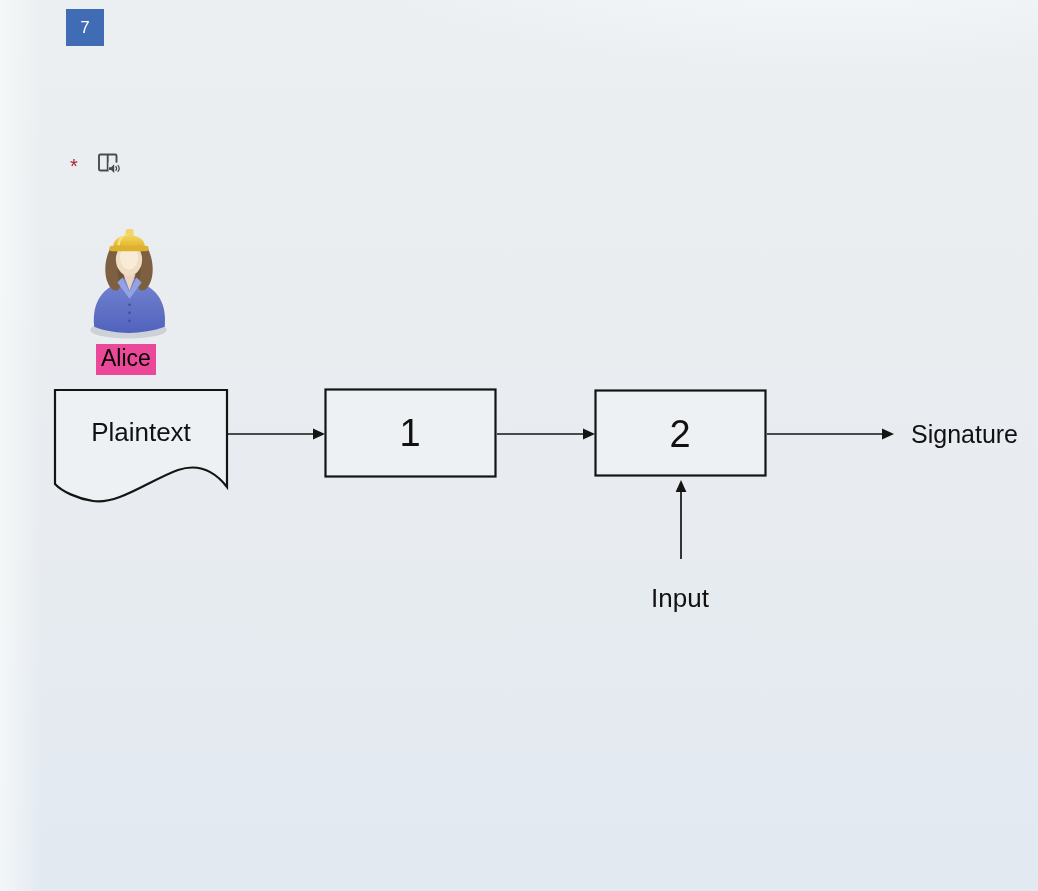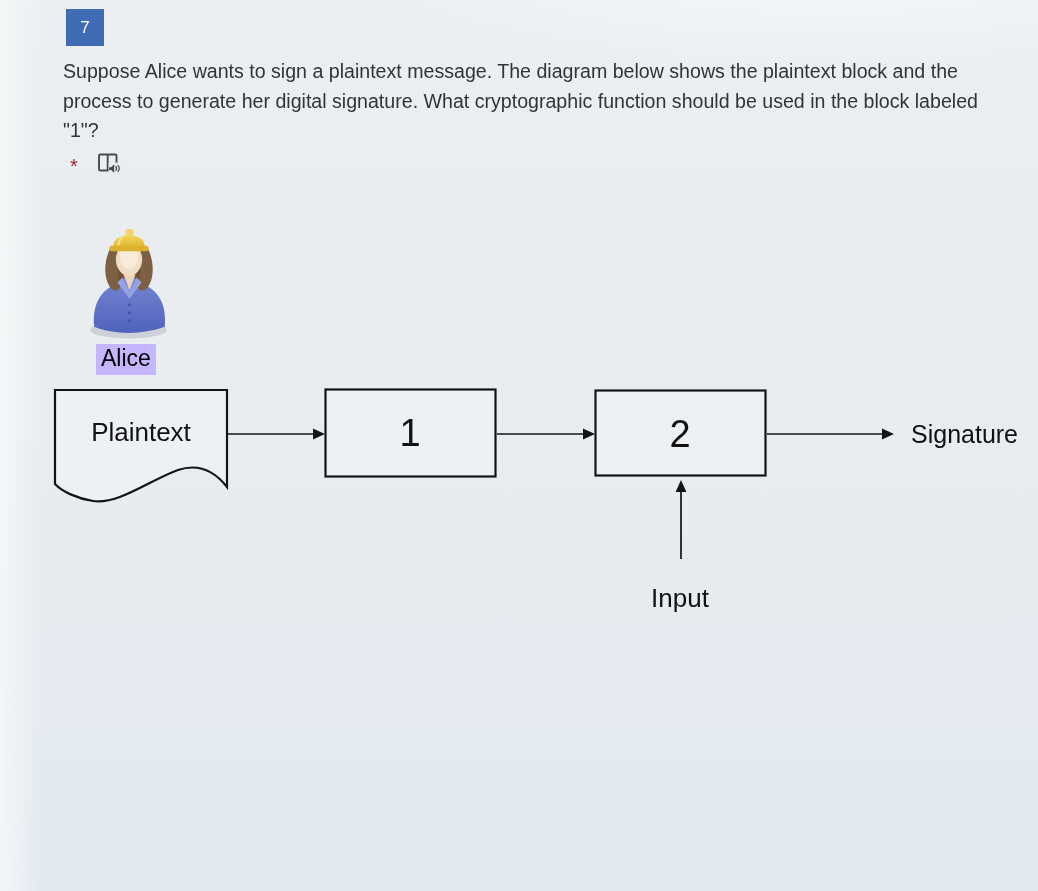--- a/index.html
+++ b/index.html
@@ -26,36 +26,35 @@
   .q-meta {
     position:absolute; left:70px; top:147px; height:32px;
     display:flex; align-items:center; gap:17px;
   }
   .required { color:#a4262c; font-size:20px; line-height:20px; padding-top:6px; }
   .reader-btn { width:28px; height:28px; display:flex; align-items:center; justify-content:center; cursor:pointer; }
 
   .figure-wrap { position:absolute; left:0; top:210px; width:1038px; height:420px; }
   .alice-svg { position:absolute; left:86px; top:8px; width:86px; height:126px; }
   .alice-label {
-    position:absolute; left:96px; top:134px; background:#c4b5fd;
+    position:absolute; left:96px; top:134px; background:#ec4899;
     padding:1px 5px 3px 5px; font-size:23px; color:#000000; line-height:27px;
   }
   .diagram-svg { position:absolute; left:0; top:0; width:1038px; height:420px; }
   .diagram-svg text { font-family:"Liberation Sans", sans-serif; fill:#111111; }
 
   .options { position:absolute; left:0; top:640px; width:1038px; height:251px; }
 </style>
 </head>
 <body>
 
 <div class="page">
 
   <div class="q-badge">7</div>
 
-  <div class="q-text">Suppose Alice wants to sign a plaintext message. The diagram below shows the plaintext block and the process to generate her digital signature. What cryptographic function should be used in the block labeled "1"?</div>
 
   <div class="q-meta">
     <span class="required">*</span>
     <span class="reader-btn">
       <svg width="27" height="27" viewBox="0 0 27 27">
         <rect x="4" y="4.5" width="17.5" height="16" rx="1.2" fill="none" stroke="#4a4a4a" stroke-width="1.9"></rect>
         <line x1="12.7" y1="4.5" x2="12.7" y2="20.5" stroke="#4a4a4a" stroke-width="1.9"></line>
         <rect x="13.6" y="12.6" width="13" height="13" fill="#e9edf1"></rect>
         <path d="M14,17.3 h2.1 l3.1,-3 v8.6 l-3.1,-3 h-2.1 z" fill="#4a4a4a"></path>
         <path d="M20.6,16.2 q2.1,2.3 0,4.6 M22.7,15.2 q3.1,3.3 0,6.6" fill="none" stroke="#4a4a4a" stroke-width="1.2"></path>

